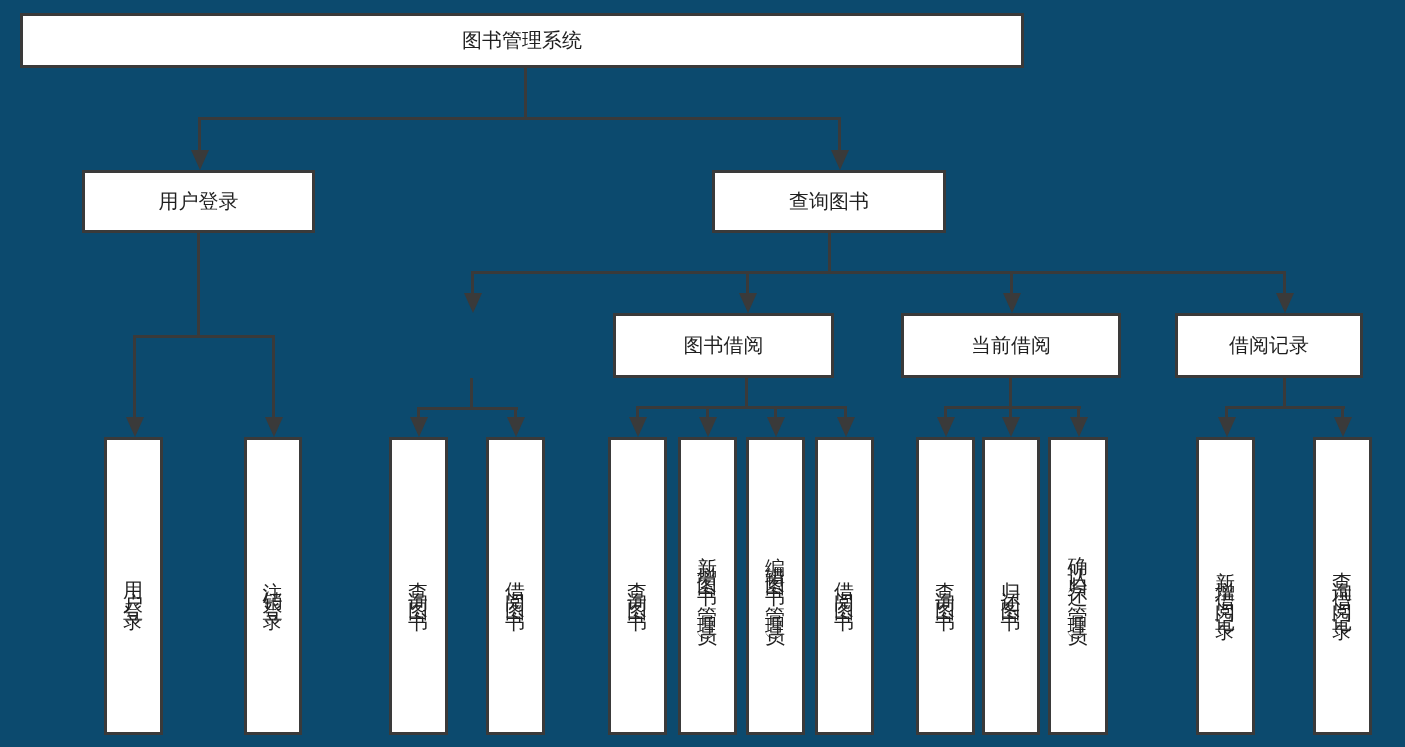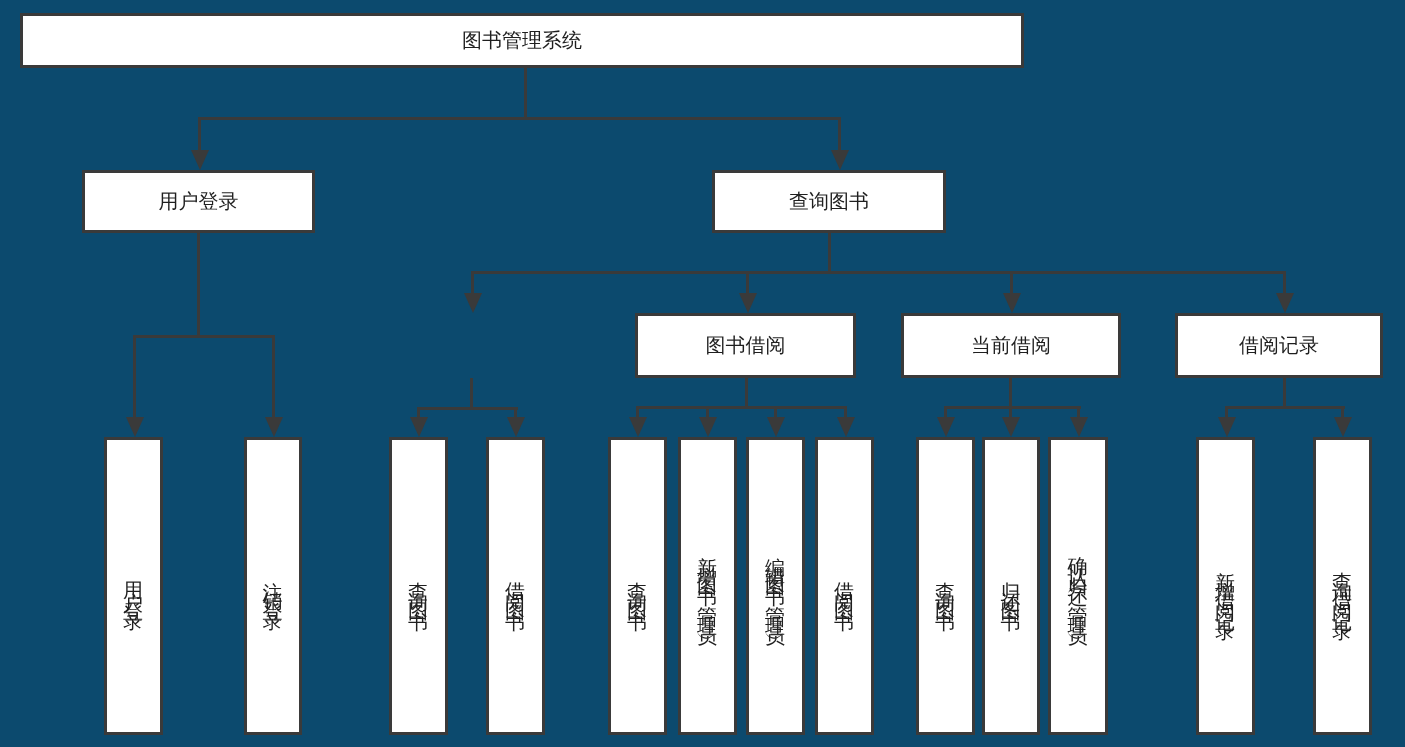--- a/index.html
+++ b/index.html
@@ -87,27 +87,27 @@
   <div class="hline" style="left:471px;top:271px;width:815px;"></div>
   <div class="vline" style="left:471px;top:271px;height:27px;"></div>
   <div class="arrow" style="left:464px;top:293px;"></div>
   <div class="vline" style="left:746px;top:271px;height:27px;"></div>
   <div class="arrow" style="left:739px;top:293px;"></div>
   <div class="vline" style="left:1010px;top:271px;height:27px;"></div>
   <div class="arrow" style="left:1003px;top:293px;"></div>
   <div class="vline" style="left:1283px;top:271px;height:27px;"></div>
   <div class="arrow" style="left:1276px;top:293px;"></div>
 
-  <div class="hbox" style="left:635px;top:313px;width:221px;height:65px;">
+  <div class="hbox" style="left:613px;top:313px;width:221px;height:65px;">
     <span>图书借阅</span>
   </div>
   <div class="hbox" style="left:901px;top:313px;width:220px;height:65px;">
     <span>当前借阅</span>
   </div>
-  <div class="hbox" style="left:1175px;top:313px;width:208px;height:65px;">
+  <div class="hbox" style="left:1175px;top:313px;width:188px;height:65px;">
     <span>借阅记录</span>
   </div>
 
   <div class="vline" style="left:470px;top:378px;height:31px;"></div>
   <div class="hline" style="left:417px;top:407px;width:101px;"></div>
   <div class="vline" style="left:417px;top:407px;height:14px;"></div>
   <div class="arrow" style="left:410px;top:417px;"></div>
   <div class="vline" style="left:514px;top:407px;height:14px;"></div>
   <div class="arrow" style="left:507px;top:417px;"></div>
 

